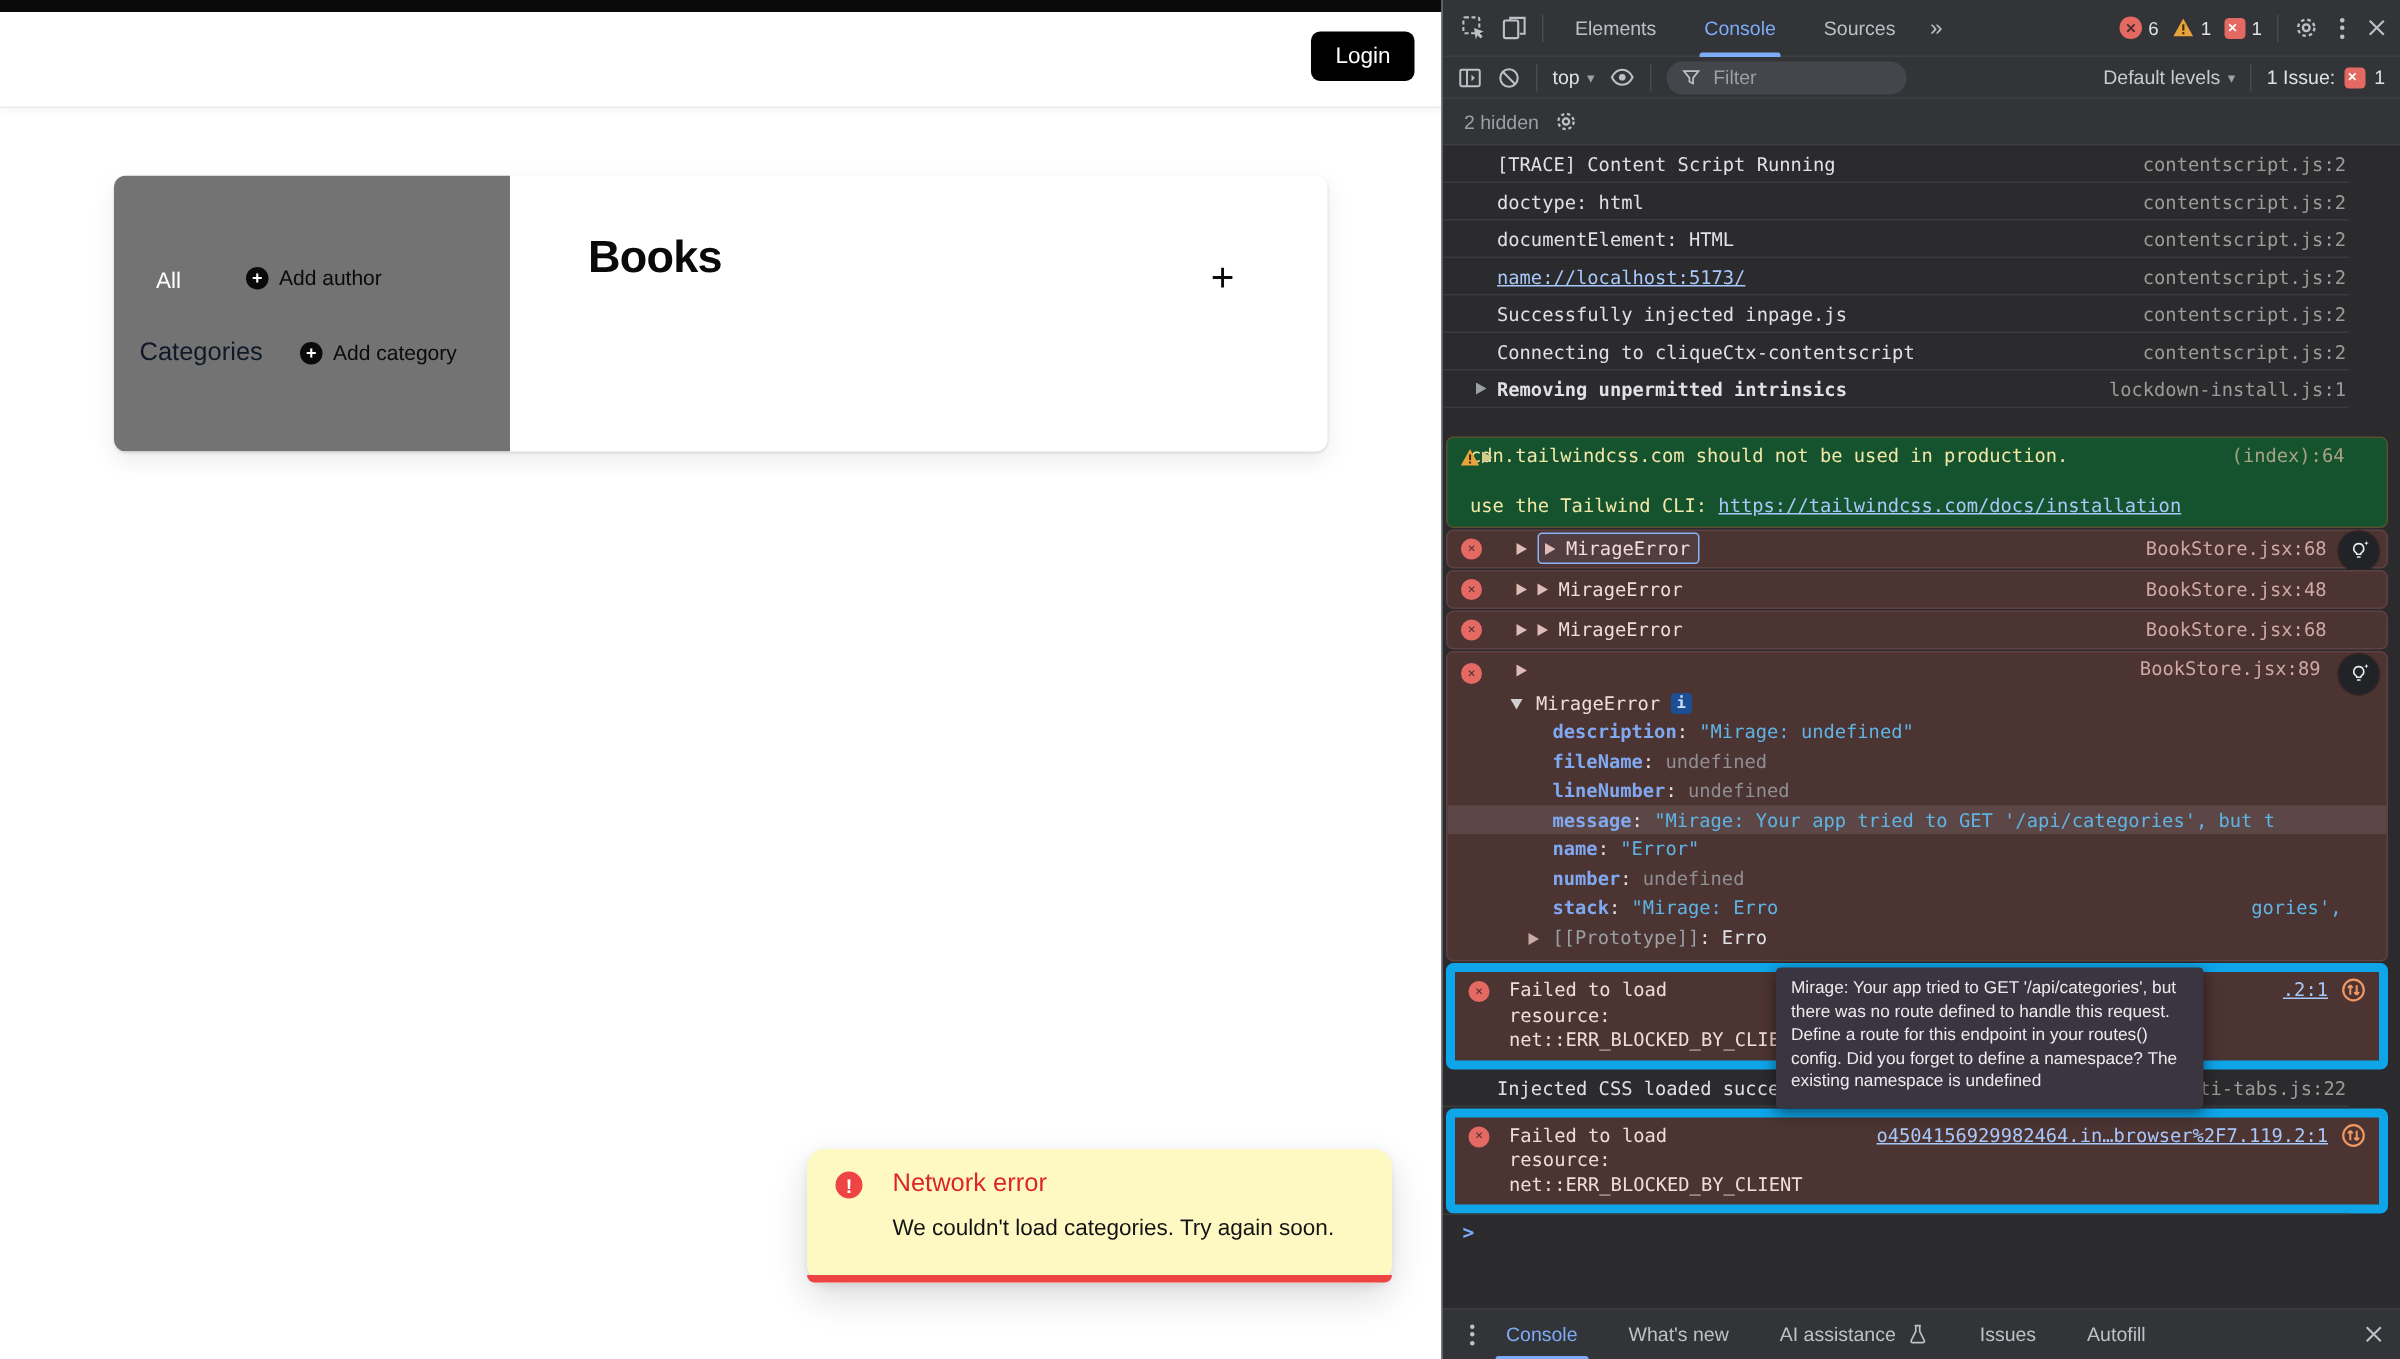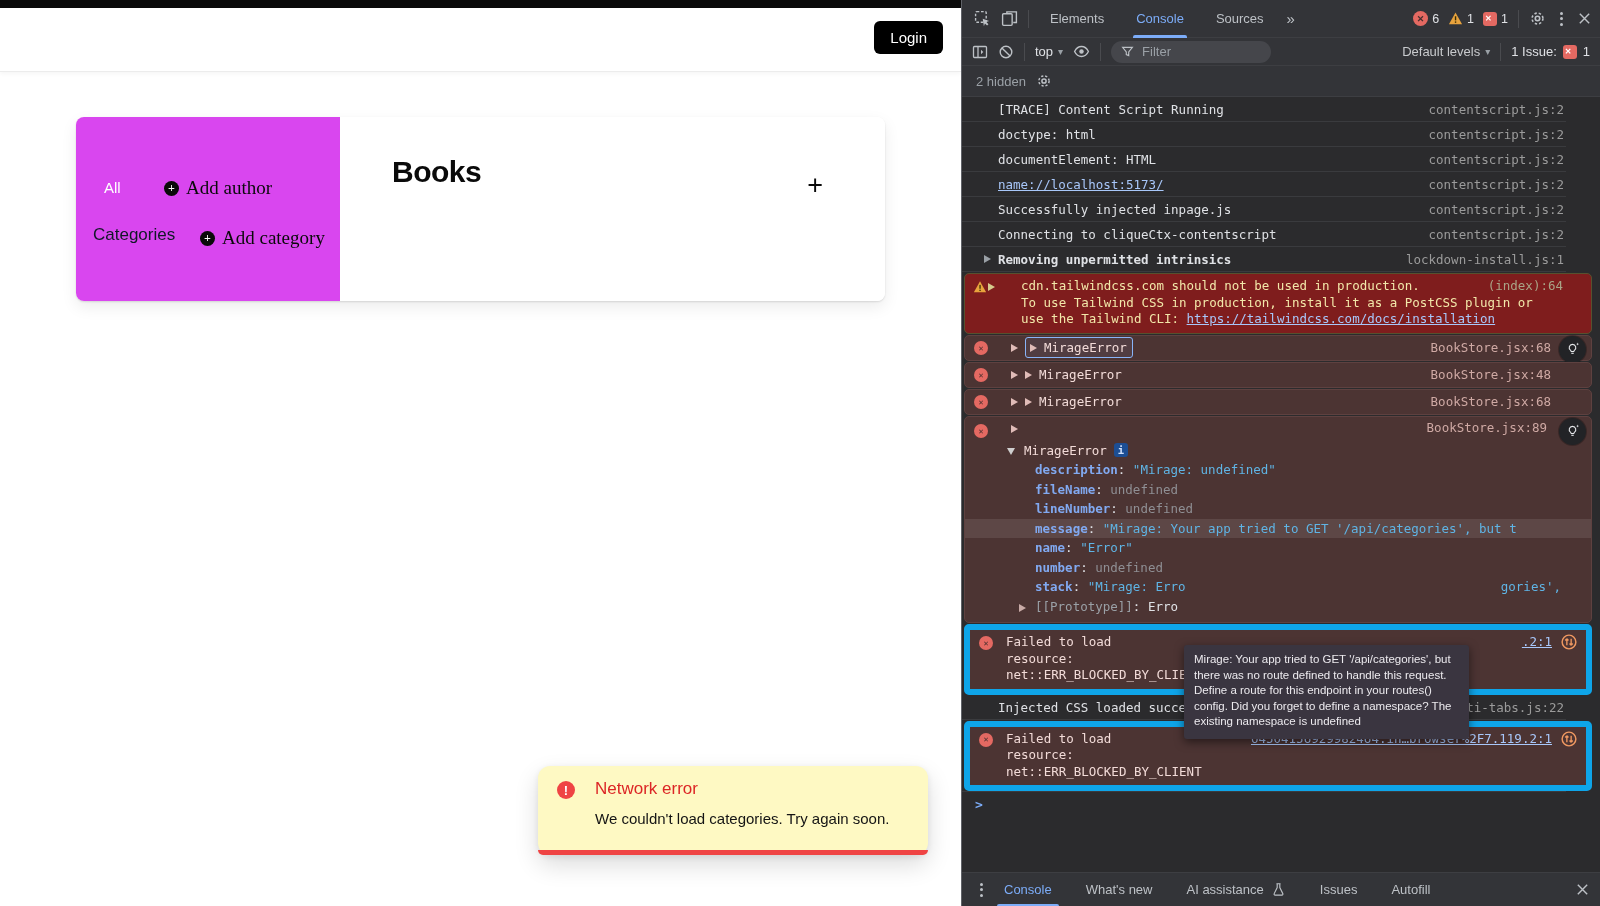--- a/index.html
+++ b/index.html
@@ -10,25 +10,25 @@
   .page{position:absolute;left:0;top:0;width:961px;height:670px;background:#fff;}
   .page-topbar{height:8px;background:#0a0a0a;}
   .page-header{height:64px;background:#fff;border-bottom:1px solid #ececec;
     box-shadow:0 2px 4px rgba(0,0,0,.04);position:relative;}
   .login-btn{position:absolute;right:18px;top:13px;background:#000;color:#fff;border:none;
     border-radius:6px;padding:8px 16px;font-size:15px;font-family:inherit;cursor:pointer;}
 
   .book-card{position:absolute;left:76px;top:117px;width:809px;height:184px;border-radius:8px;
     background:#fff;box-shadow:0 1px 2px rgba(0,0,0,.12),0 6px 16px rgba(0,0,0,.08);
     display:flex;overflow:hidden;}
-  .card-sidebar{width:264px;background:#d946ef;position:relative;flex:none;}
+  .card-sidebar{width:264px;background:#737373;position:relative;flex:none;}
   .sb-all{position:absolute;left:28px;top:62px;font-size:15px;color:#fff;cursor:pointer;}
   .sb-cat{position:absolute;left:17px;top:108px;font-size:17px;color:#111827;}
   .sb-add{position:absolute;display:flex;align-items:center;gap:7px;background:none;border:none;
-    font-size:19px;color:#0a0a0a;font-family:Liberation Serif, serif;cursor:pointer;padding:0;}
+    font-size:14px;color:#0a0a0a;font-family:Liberation Sans, sans-serif;cursor:pointer;padding:0;}
   .add-author{left:88px;top:60px;}
   .add-category{left:124px;top:110px;}
   .plus-circle{width:15px;height:15px;border-radius:50%;background:#0a0a0a;color:#fff;
     display:flex;align-items:center;justify-content:center;flex:none;}
   .plus-circle::before{content:"+";font-size:12px;font-weight:700;line-height:1;margin-top:-1px;}
   .card-main{flex:1;position:relative;background:#fff;}
   .books-title{position:absolute;left:52px;top:38px;margin:0;font-size:30px;font-weight:800;
     color:#0a0a0a;letter-spacing:-.5px;}
   .add-book{position:absolute;right:62px;top:55px;font-size:27px;font-weight:300;color:#0a0a0a;
     line-height:1;cursor:pointer;}
@@ -91,22 +91,22 @@
     border-bottom:1px solid #3a3b3e;}
   .src{position:absolute;right:36px;top:0;color:#9b9b9b;}
   .lnk{color:#a8c7fa;text-decoration:underline;cursor:pointer;}
   .bold{font-weight:700;}
   .tri-r{display:inline-block;width:0;height:0;border-left:7px solid #9aa0a6;
     border-top:4.5px solid transparent;border-bottom:4.5px solid transparent;}
   .tri-d{display:inline-block;width:0;height:0;border-top:7px solid #cfcfcf;
     border-left:4.5px solid transparent;border-right:4.5px solid transparent;}
   .c-caret{position:absolute;left:22px;top:8px;}
 
-  .warn-block{position:relative;margin:1px 8px 1px 2px;background:#7f1d1d;
-    border:1px solid #57512f;border-radius:5px;padding:4px 8px 5px 56px;color:#f2e7a9;
+  .warn-block{position:relative;margin:19px 8px 1px 2px;background:#14532d;
+    border:1px solid #57512f;border-radius:5px;padding:4px 8px 5px 15px;color:#f2e7a9;
     line-height:16.5px;white-space:nowrap;overflow:hidden;}
   .warn-block .w-icon{position:absolute;left:8px;top:6px;}
   .warn-block .w-caret{position:absolute;left:23px;top:9px;border-left-color:#d6cb8d;}
   .warn-block .src{right:28px;top:4px;color:#a9a386;}
 
   .err-row{position:relative;margin:1px 8px 0 2px;background:#4c3433;border:1px solid #5e4140;
     border-radius:5px;height:26px;line-height:24px;color:#f2dbd8;white-space:nowrap;}
   .err-row .x-icon,.err-big .x-icon{position:absolute;left:9px;top:5px;width:14px;height:14px;
     border-radius:50%;background:#e46962;}
   .err-row .x-icon::before,.err-big .x-icon::before{content:"✕";position:absolute;inset:0;
@@ -367,21 +367,21 @@
     <div class="warn-block">
       <span class="icon w-icon">
         <svg width="14" height="14" viewBox="0 0 16 16">
             <path d="M8 1.5L15 14H1z" fill="#e8a33d"></path>
             <rect x="7.3" y="5.6" width="1.5" height="4.4" fill="#3a2c00"></rect>
             <rect x="7.3" y="11.1" width="1.5" height="1.5" fill="#3a2c00"></rect>
           </svg>
       </span>
       <span class="tri-r w-caret"></span>
       <span>cdn.tailwindcss.com should not be used in production.</span><br>
-      <span>To use Tailwind CSS in production, install it as a PostCSS plugin or</span><br>
+      <br>
       <span>use the Tailwind CLI: </span><span class="lnk">https://tailwindcss.com/docs/installation</span>
       <span class="src">(index):64</span>
     </div>
 
     <div class="err-row">
       <span class="x-icon"></span>
       <span class="tri-r e-caret1"></span>
       <span class="err-label-wrap">
           <span class="focus-box">
             <span class="tri-r e-caret2"></span>

